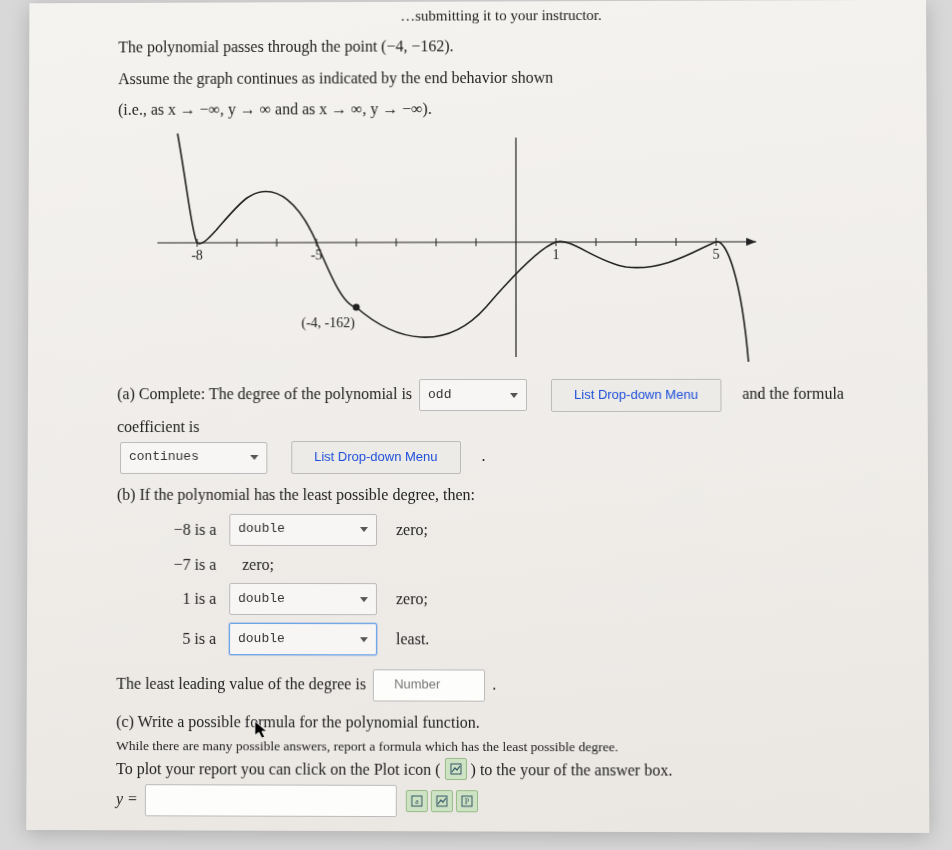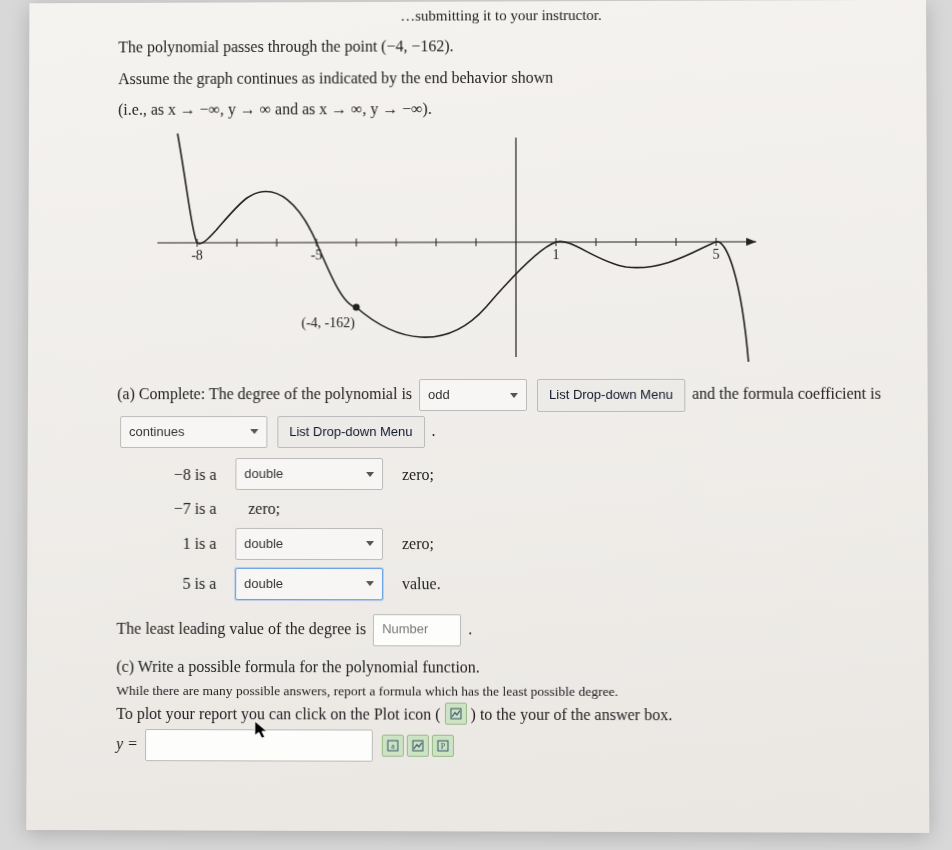--- a/index.html
+++ b/index.html
@@ -33,21 +33,21 @@
   }
   .intro p { margin: 6px 0; }
   svg.graph { display:block; margin: 4px 0 10px 30px; }
   .dropdown {
     display: inline-flex;
     align-items: center;
     justify-content: space-between;
     border: 1px solid #bbb;
     background: #f7f6f4;
     padding: 4px 8px;
-    font-family: Liberation Sans, sans-serif;
+    font-family: Liberation Mono, monospace;
     font-size: 13px;
     color: #333;
     min-width: 90px;
     height: 22px;
     box-sizing: content-box;
     vertical-align: middle;
     margin: 2px 3px;
     border-radius: 2px;
   }
   .dropdown.focus { border: 1px solid #6aa3e8; box-shadow: 0 0 0 1px rgba(80,140,220,.3); }
@@ -55,46 +55,46 @@
     width: 0; height: 0;
     border-left: 4px solid transparent;
     border-right: 4px solid transparent;
     border-top: 5px solid #555;
     margin-left: 10px;
   }
   .btn {
     display: inline-block;
     border: 1px solid #bbb;
     background: #ecebe8;
-    padding: 5px 11px;
+    padding: 5px 22px;
     font-family: Arial, sans-serif;
     font-size: 13px;
-    color: #0f172a;
+    color: #1d4ed8;
     vertical-align: middle;
     border-radius: 2px;
-    margin: 2px 3px;
+    margin: 2px 17px;
   }
   .input {
     display: inline-block;
     border: 1px solid #bbb;
     background: #fdfdfc;
-    padding: 4px 8px;
+    padding: 4px 20px;
     font-family: Arial, sans-serif;
     font-size: 13px;
     color: #777;
     height: 22px;
     box-sizing: content-box;
     vertical-align: middle;
     margin: 2px 3px;
     border-radius: 2px;
   }
   .input.wide { width: 210px; }
   .section { margin-top: 6px; }
   .zero-row { display:flex; align-items:center; margin: 4px 0 4px 30px; }
-  .zero-root { width: 70px; text-align:right; margin-right:16px; }
+  .zero-root { width: 70px; text-align:right; margin-right:10px; }
   .zero-after { margin-left: 16px; }
   .small { font-size: 13.5px; }
   .icon-group { display:inline-flex; gap:3px; vertical-align:middle; margin-left:2px;}
   .mini-icon {
     width:20px;height:20px;border:1px solid #9b8; background:#cde3c3;
     display:inline-flex;align-items:center;justify-content:center;
     font-size:11px;color:#356; border-radius:2px;
   }
   .cursor {
     position:absolute; width:16px; height:20px; pointer-events:none;
@@ -166,20 +166,21 @@
     <br>
     <span class="dropdown" style="min-width:130px">
       <span>continues</span>
       <span class="caret"></span>
     </span>
     <span class="btn">List Drop-down Menu</span>
     <span>.</span>
   </div>
 
   <div class="section">
+    <div>(b) If the polynomial has the least possible degree, then:</div>
 
     <div class="zero-row">
       <span class="zero-root">−8  is a</span>
       <span class="dropdown" style="min-width:130px">
         <span>double</span>
         <span class="caret"></span>
       </span>
       <span class="zero-after">zero;</span>
     </div>
 
@@ -196,21 +197,21 @@
       </span>
       <span class="zero-after">zero;</span>
     </div>
 
     <div class="zero-row">
       <span class="zero-root">5  is a</span>
       <span class="dropdown focus" style="min-width:130px">
         <span>double</span>
         <span class="caret"></span>
       </span>
-      <span class="zero-after">value.</span>
+      <span class="zero-after">least.</span>
     </div>
 
     <div style="margin-top:10px">
       <span>The least leading value of the degree is</span>
       <span class="input" style="width:70px">
         <span>Number</span>
       </span>
       <span>.</span>
     </div>
   </div>

